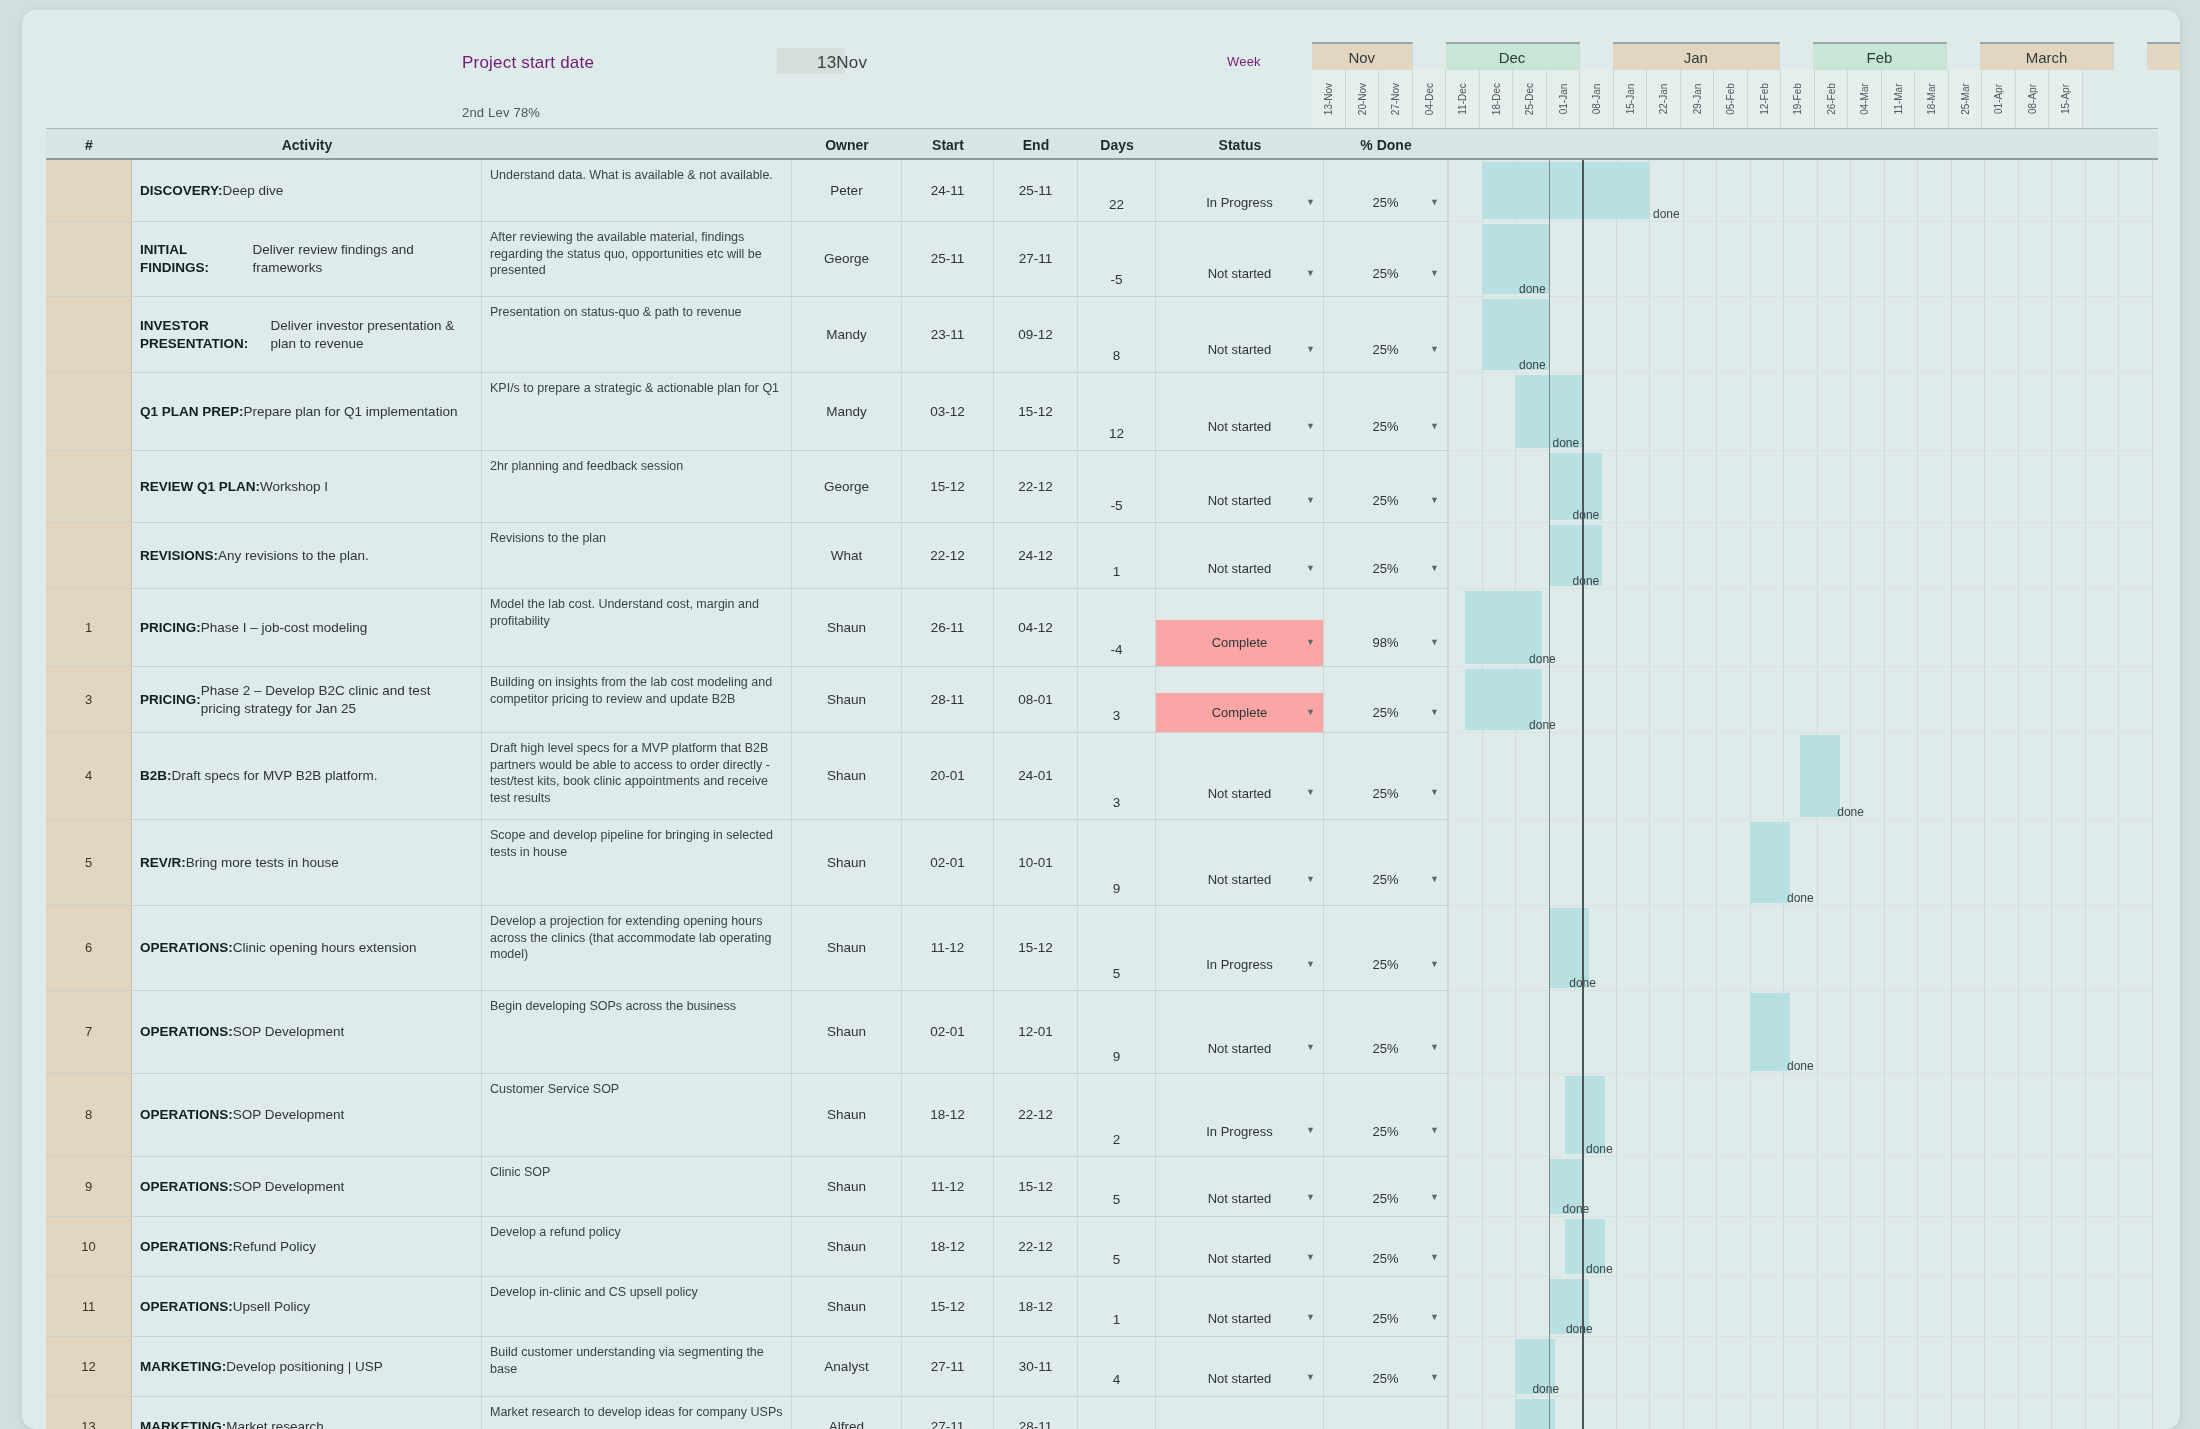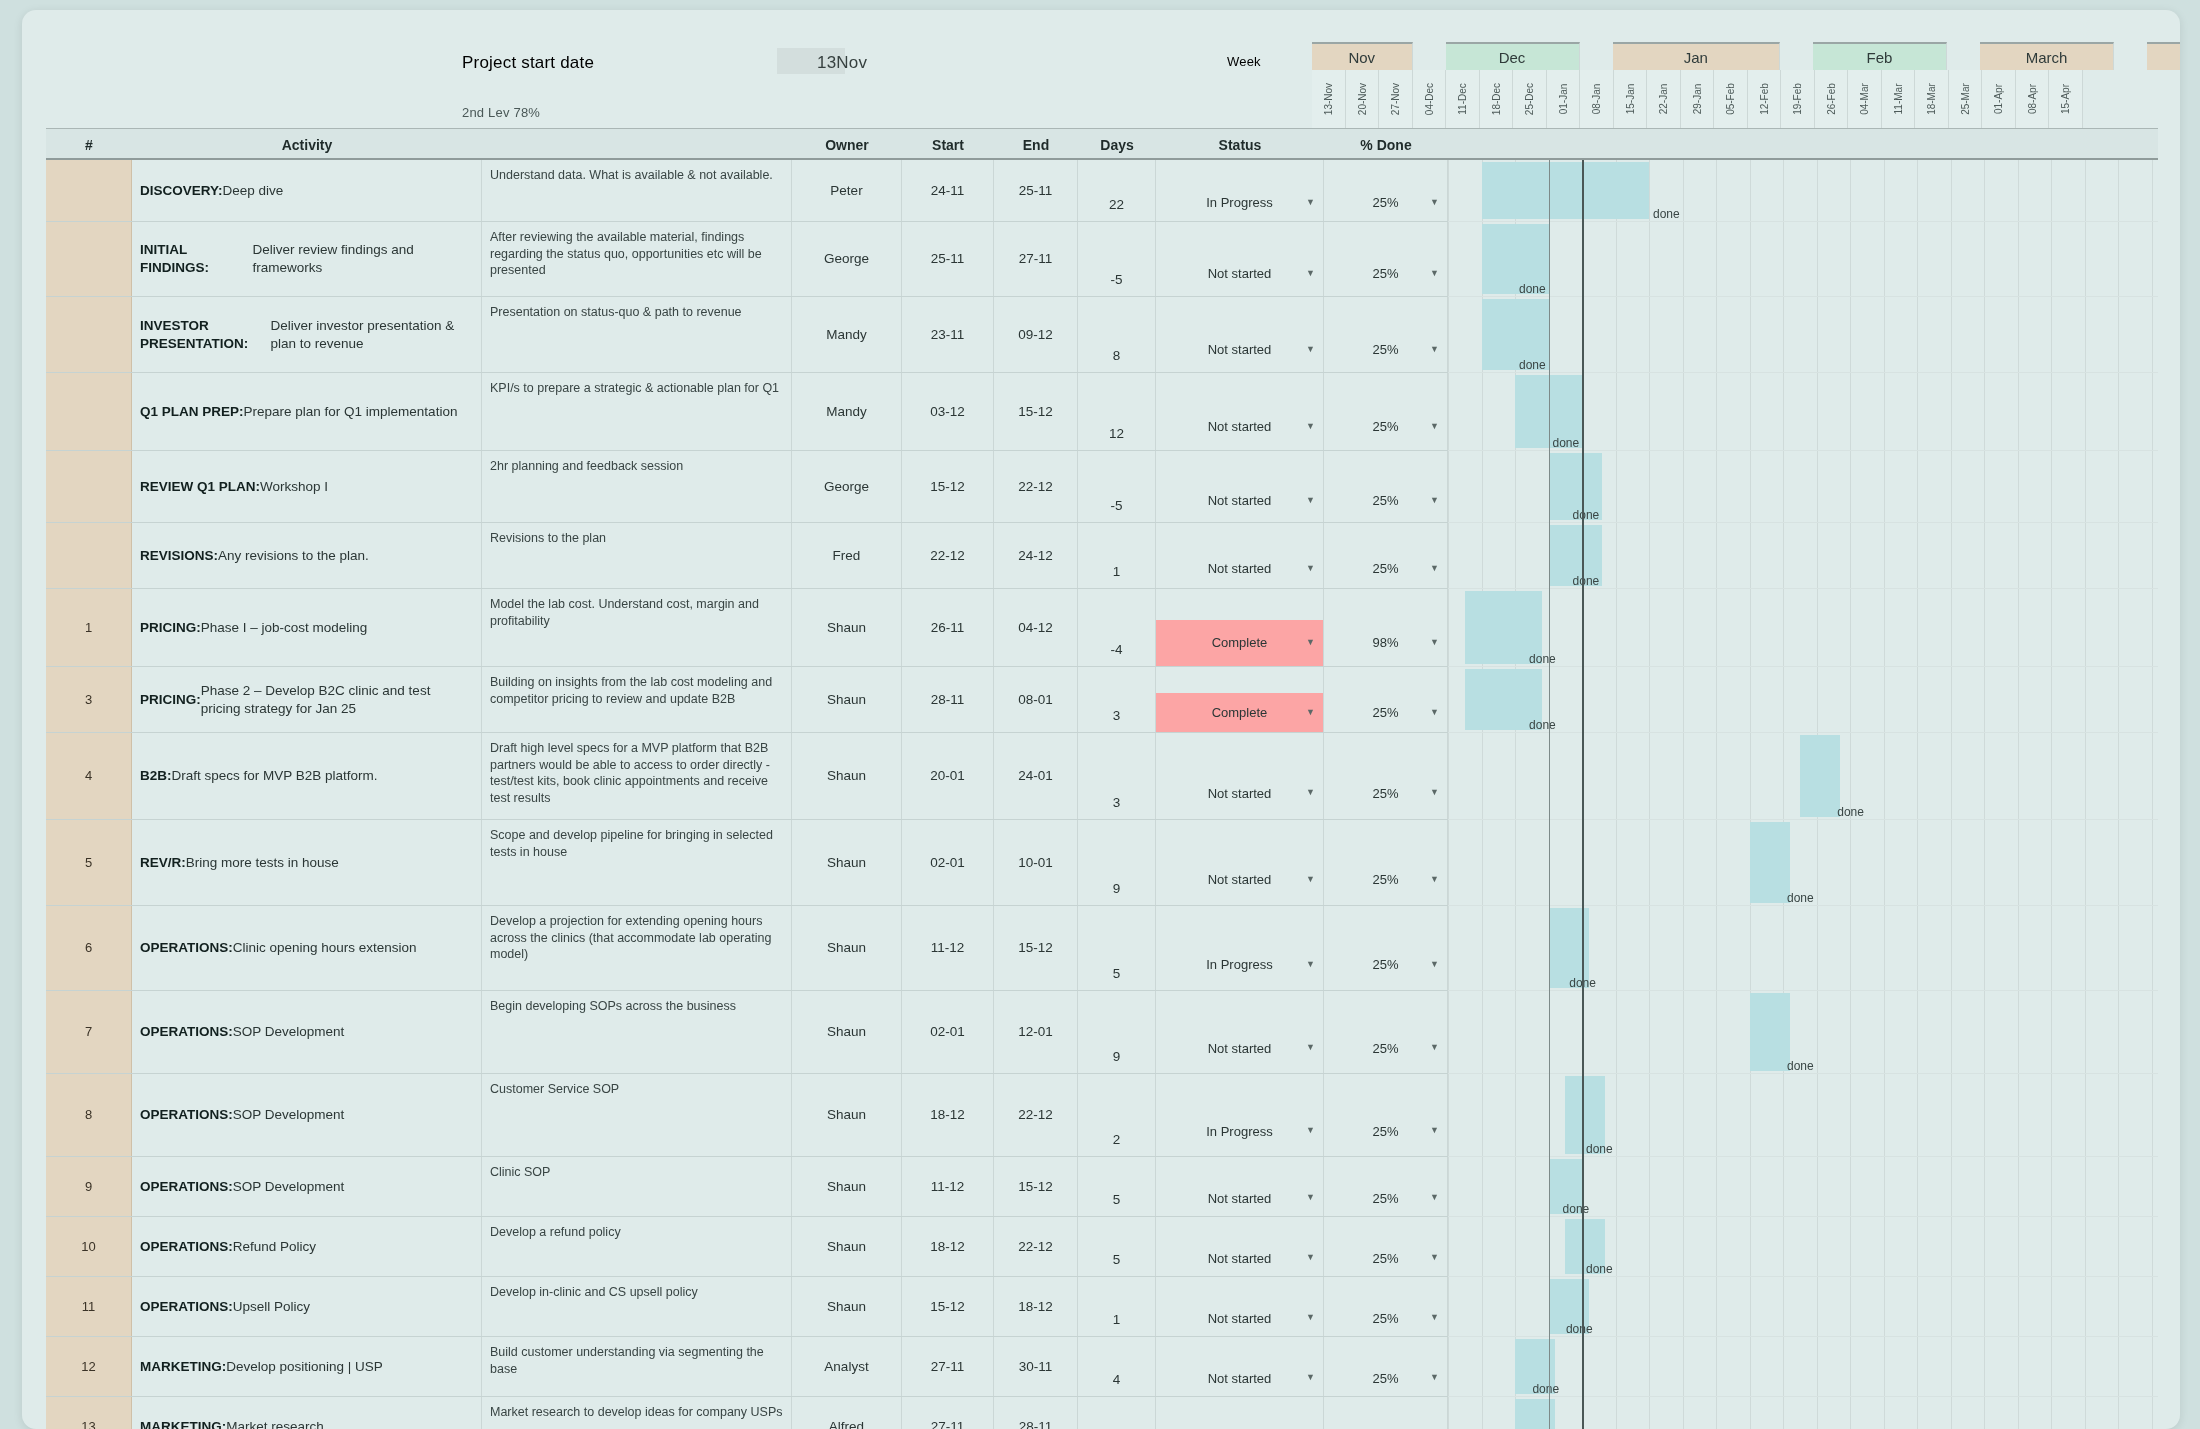--- a/index.html
+++ b/index.html
@@ -8,21 +8,21 @@
     position:relative;width:2200px;height:1429px;overflow:hidden;
     background:#cfe0df;
   }
   #sheet{
     position:absolute;left:22px;top:10px;width:2158px;height:1419px;
     background:#dfebea;border-radius:14px;overflow:hidden;
     box-shadow:0 2px 10px rgba(0,0,0,.10);
   }
   
   .meta{position:absolute;left:0;top:0;width:100%;height:120px;}
-  .meta-label{position:absolute;font-size:16px;color:#000000;letter-spacing:.2px;}
+  .meta-label{position:absolute;font-size:16px;color:#701a75;letter-spacing:.2px;}
   #meta-start-label{left:440px;top:43px;font-size:17px;}
   #meta-start-box{
     position:absolute;left:755px;top:38px;width:68px;height:26px;background:#d3dedd;
   }
   #meta-start-value{left:795px;top:43px;font-size:17px;color:#36403f;}
   #meta-week-label{left:1205px;top:44px;font-size:13px;}
   #meta-sub{left:440px;top:95px;font-size:13px;color:#4a5857;}
 
   
   #month-band{position:absolute;left:1290px;top:32px;height:28px;display:flex;gap:33px;}
@@ -333,21 +333,21 @@
               </div>
             </div>
           </div>
           <div class="row" style="height: 66px;">
             <div class="cell c-num"></div>
             <div class="cell c-act vmid">
               <b>REVISIONS:</b>
               <span> Any revisions to the plan.</span>
             </div>
             <div class="cell c-desc">Revisions to the plan</div>
-            <div class="cell c-own vcenter">Fred</div>
+            <div class="cell c-own vcenter">What</div>
             <div class="cell c-start vcenter">22-12</div>
             <div class="cell c-end vcenter">24-12</div>
             <div class="cell c-days">
               <div class="vcenter" style="height:100%;align-items:flex-end;padding-bottom:4px;">1</div>
             </div>
             <div class="cell c-status" style="display: flex; align-items: flex-end; padding: 0px;">
               <div class="statusbox" style="height:60%;margin-top:auto;">
                 <span>Not started</span>
                 <span class="caret">▼</span>
               </div>

